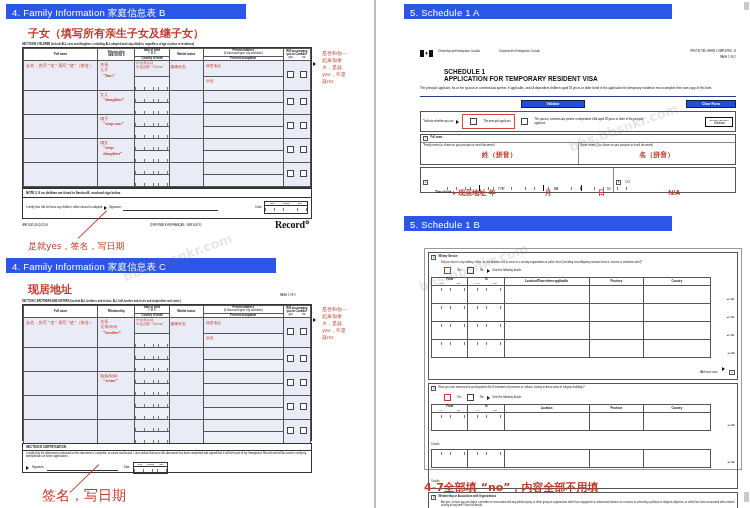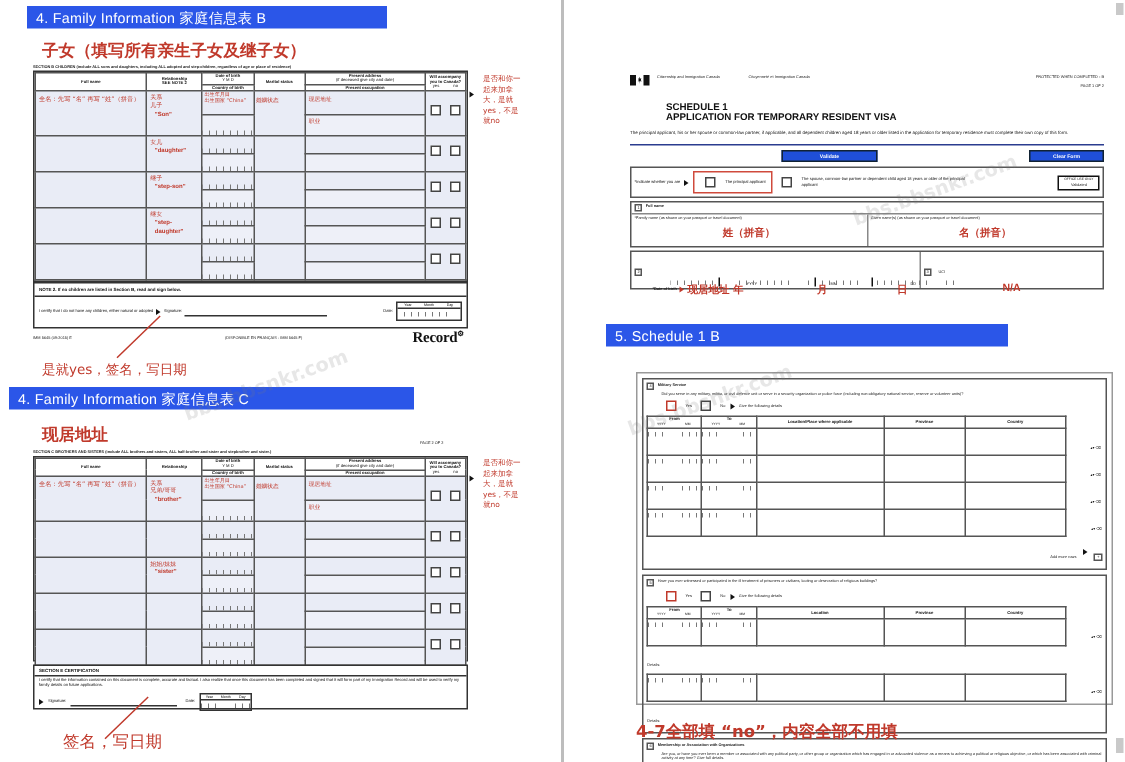--- a/index.html
+++ b/index.html
@@ -76,21 +76,21 @@
     font-family:"DejaVu Sans",sans-serif;
   }
   .scrollmark{position:absolute;right:1px;width:5px;background:#c9c9c9;}
   .leader{position:absolute;border-top:0.8px solid #c0392b;transform-origin:left center;}
 </style>
 </head>
 <body>
 
 <div class="page page-left">
 
-  <div class="banner" style="left:18px;top:4px;width:240px;height:15px;">4. Family Information 家庭信息表 B</div>
+  <div class="banner" style="left:6px;top:4px;width:240px;height:15px;">4. Family Information 家庭信息表 B</div>
 
   <div class="cn-title" style="left:28px;top:26px;">子女（填写所有亲生子女及继子女）</div>
 
   <div class="form fmini" style="left:22px;top:43px;width:310px;font-weight:bold;">SECTION B    CHILDREN (include ALL sons and daughters, including ALL adopted and step-children, regardless of age or place of residence)</div>
 
   <div class="form" style="left:22px;top:47px;width:290px;height:141px;border:1px solid #333;">
     <table class="tbl">
       <colgroup>
           <col style="width:26%">
           <col style="width:13%">
@@ -457,29 +457,30 @@
           <span style="flex:1;text-align:center">Year</span>
           <span style="flex:1;text-align:center">Month</span>
           <span style="flex:1;text-align:center">Day</span>
         </span>
         <span class="ticks" style="display:block;height:5px;"></span>
       </span>
     </div>
   </div>
 
   <div class="leader" style="left:70px;top:492px;width:40px;transform:rotate(-44deg);"></div>
-  <div class="redtxt" style="left:42px;top:487px;font-size:11px;">签名，写日期</div>
+  <div class="redtxt" style="left:42px;top:487px;font-size:14px;">签名，写日期</div>
 
   <div class="wm" style="left:120px;top:250px;">bbs.bbsnkr.com</div>
 </div>
 
 <div class="gutter"></div>
 
 <div class="page page-right">
 
+  <div class="banner" style="left:28px;top:4px;width:268px;height:15px;">5. Schedule 1 A</div>
 
   <div class="form" style="left:40px;top:42px;width:324px;height:165px;background:#fff;">
 
     <div style="display:flex;align-items:flex-start;gap:5px;padding:8px 4px 0 4px;">
       <span class="flagbox">
           <span></span>
         </span>
       <span class="fmini" style="width:56px;">Citizenship and Immigration Canada</span>
       <span class="fmini" style="width:56px;">Citoyenneté et Immigration Canada</span>
       <span style="flex:1"></span>

